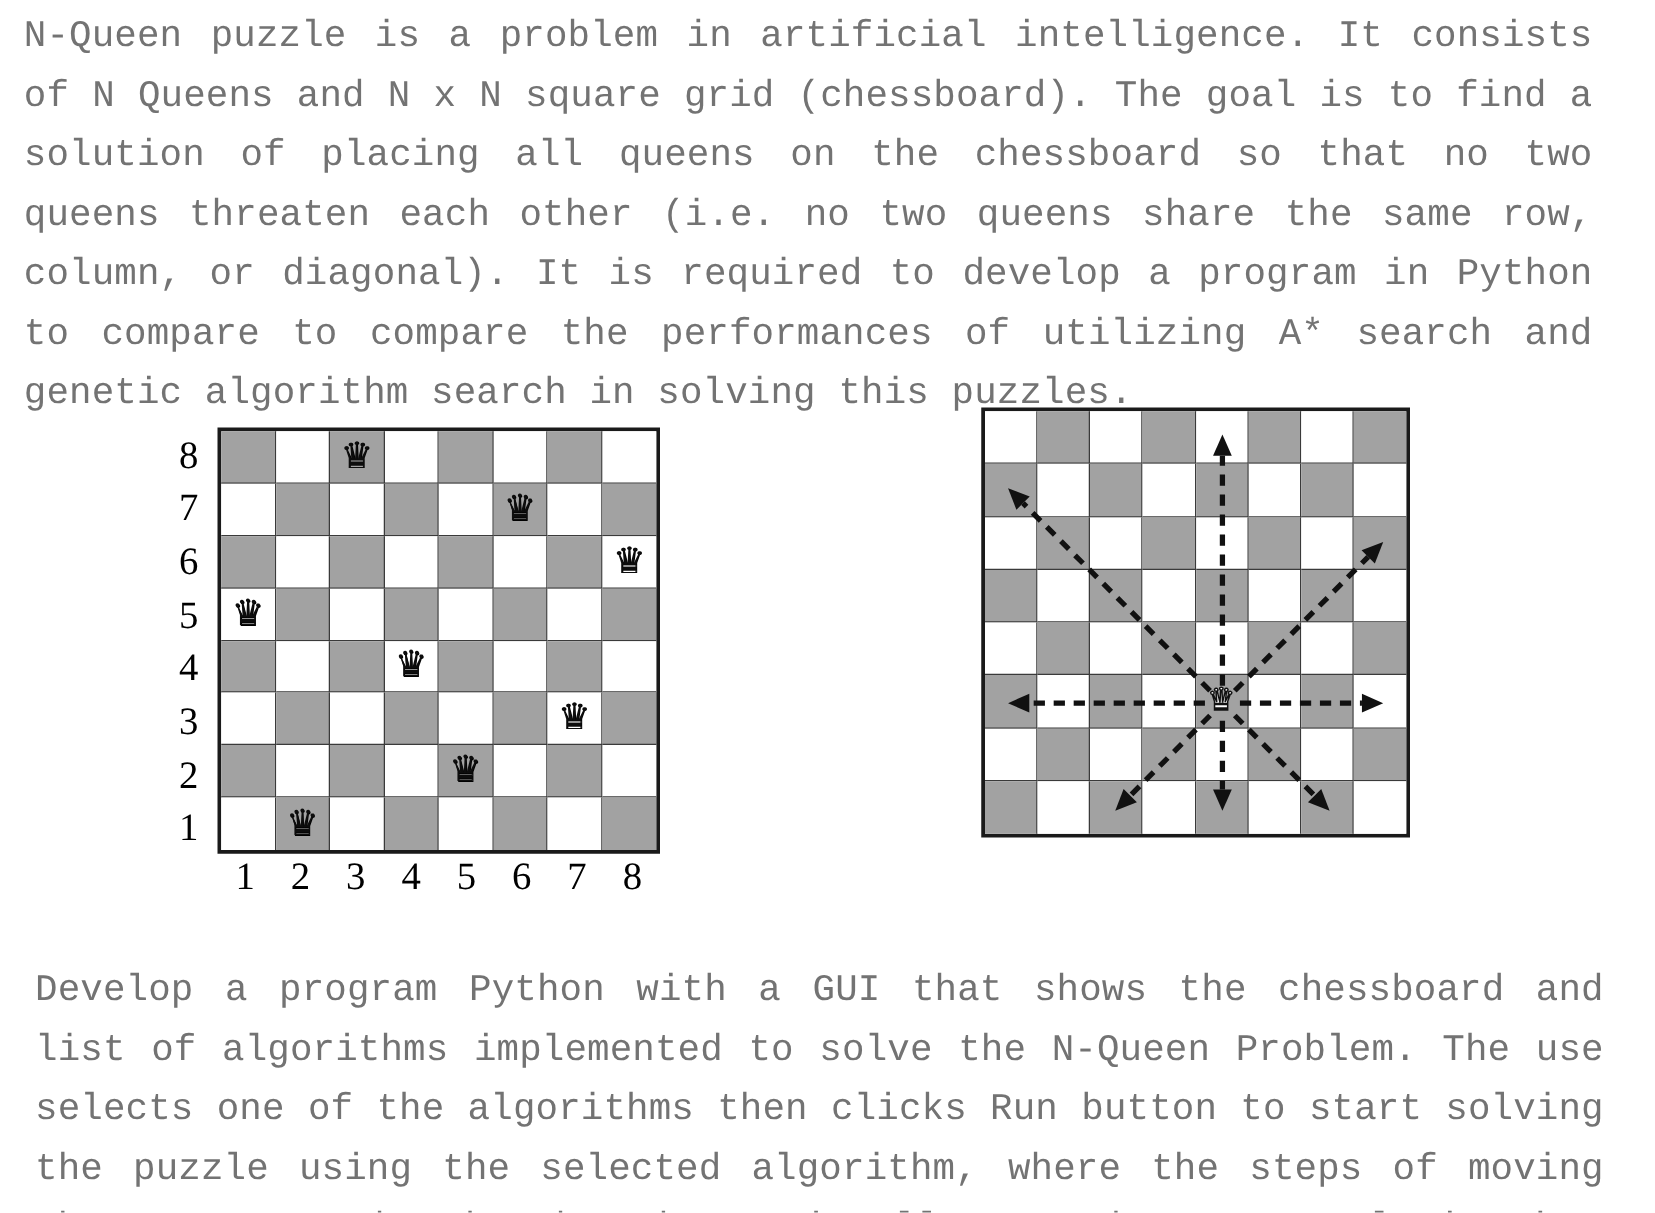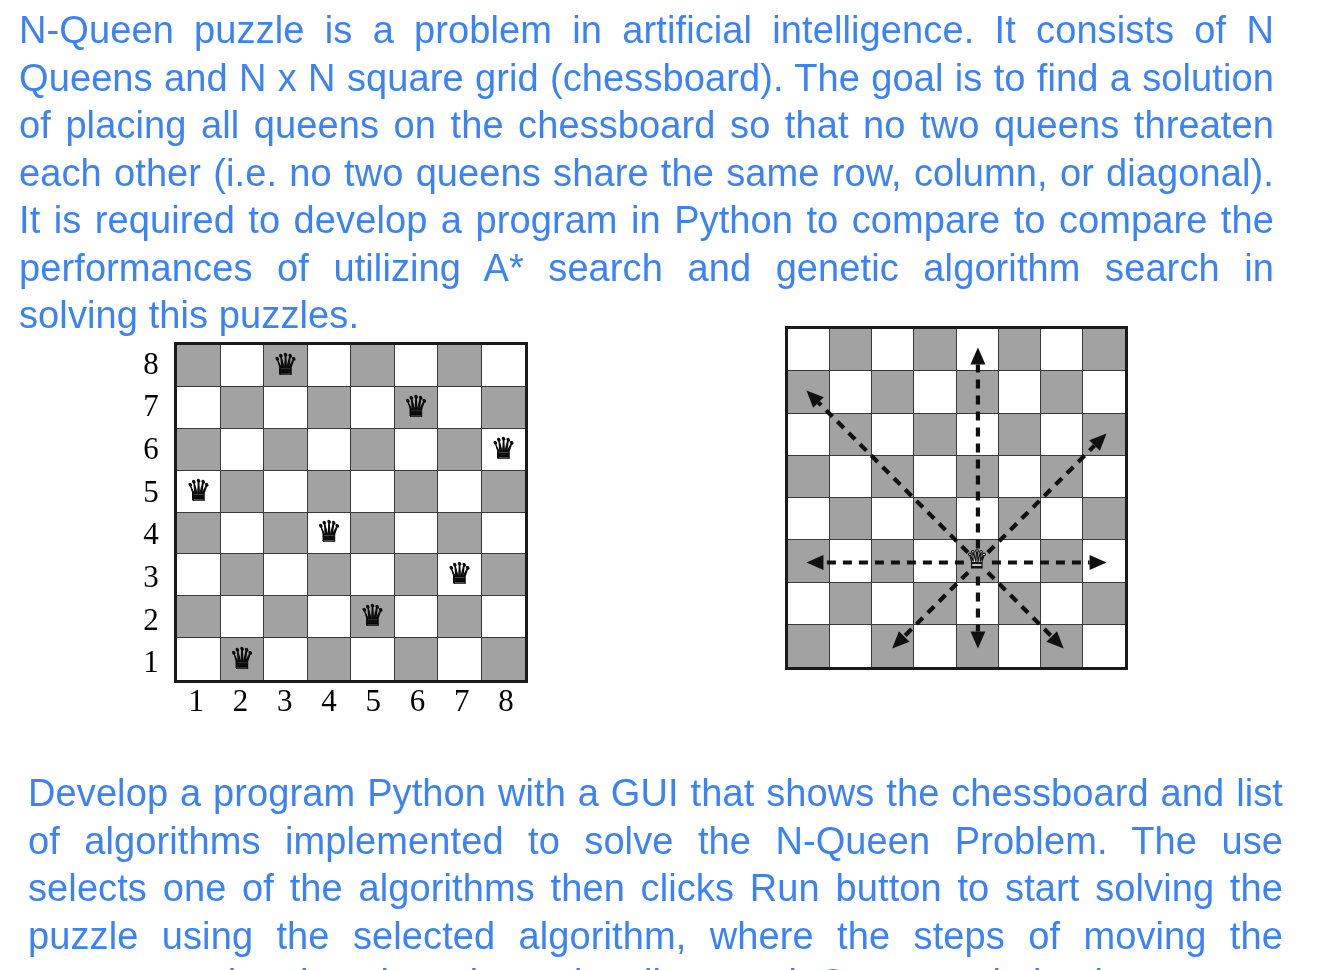--- a/index.html
+++ b/index.html
@@ -18,26 +18,26 @@
   .page {
     position: relative;
     width: 1324px;
     height: 970px;
     background: #ffffff;
   }
 
   
   .para {
     position: absolute;
-    font-family: Liberation Sans, sans-serif;
-    font-size: 38px;
+    font-family: Liberation Mono, monospace;
+    font-size: 30px;
     line-height: 47.5px;
     text-align: justify;
     text-justify: inter-word;
-    color: #3b82f6;
+    color: #737373;
     letter-spacing: 0.1px;
   }
   #para-top {
     left: 19px;
     top: 7px;
     width: 1255px;
   }
   #para-bottom {
     left: 28px;
     top: 770px;

